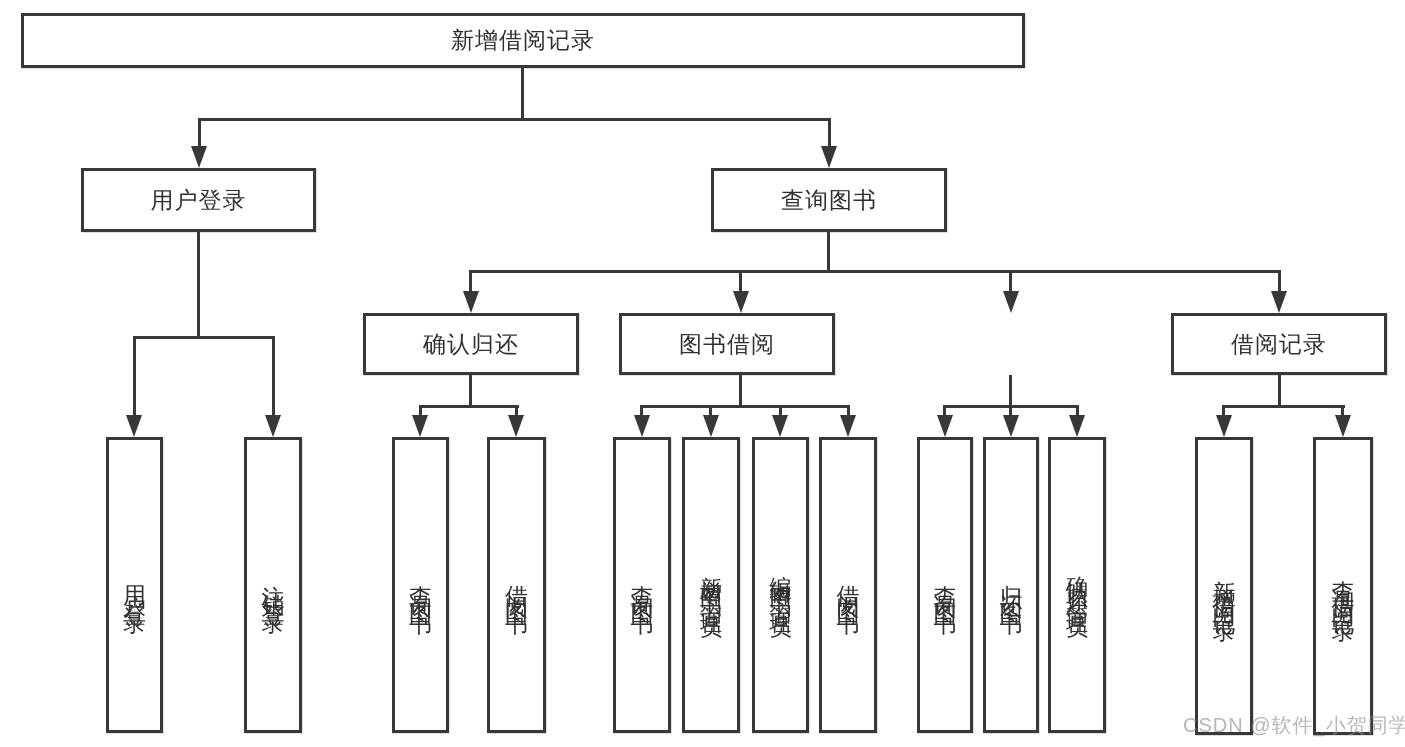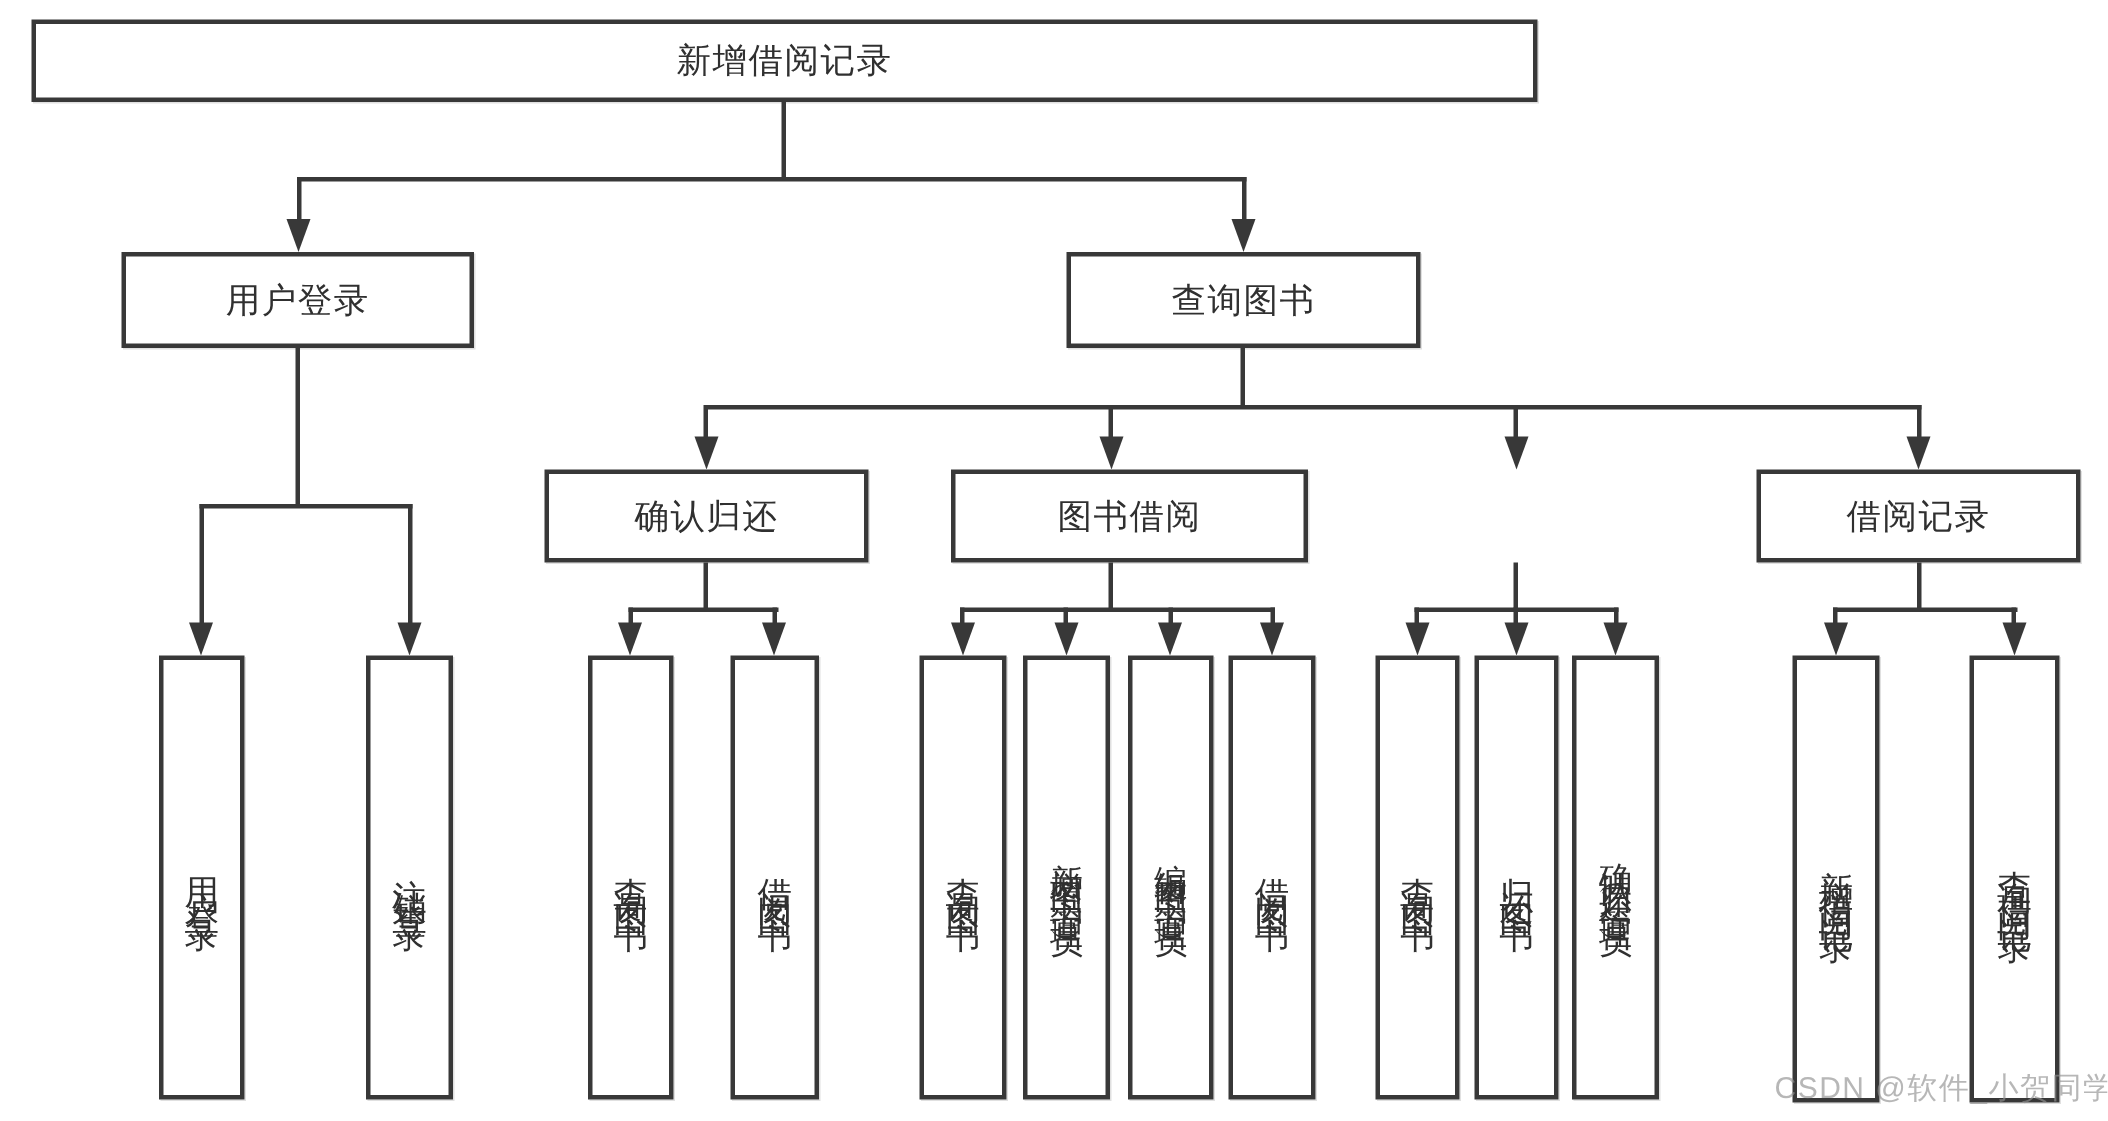--- a/index.html
+++ b/index.html
@@ -91,21 +91,21 @@
   <div class="vline" style="left:739px; top:270px; height:25px;"></div>
   <div class="arr" style="left:733px; top:291px;"></div>
   <div class="vline" style="left:1009px; top:270px; height:25px;"></div>
   <div class="arr" style="left:1003px; top:291px;"></div>
   <div class="vline" style="left:1278px; top:270px; height:25px;"></div>
   <div class="arr" style="left:1271px; top:291px;"></div>
 
   <div class="box" style="left:363px; top:313px; width:216px; height:62px;">
     <span>确认归还</span>
   </div>
-  <div class="box" style="left:634px; top:313px; width:238px; height:62px;">
+  <div class="box" style="left:619px; top:313px; width:216px; height:62px;">
     <span>图书借阅</span>
   </div>
   <div class="box" style="left:1171px; top:313px; width:216px; height:62px;">
     <span>借阅记录</span>
   </div>
 
   <div class="vline" style="left:469px; top:375px; height:33px;"></div>
   <div class="hline" style="left:419px; top:405px; width:100px;"></div>
   <div class="vline" style="left:419px; top:405px; height:14px;"></div>
   <div class="arr" style="left:412px; top:415px;"></div>

